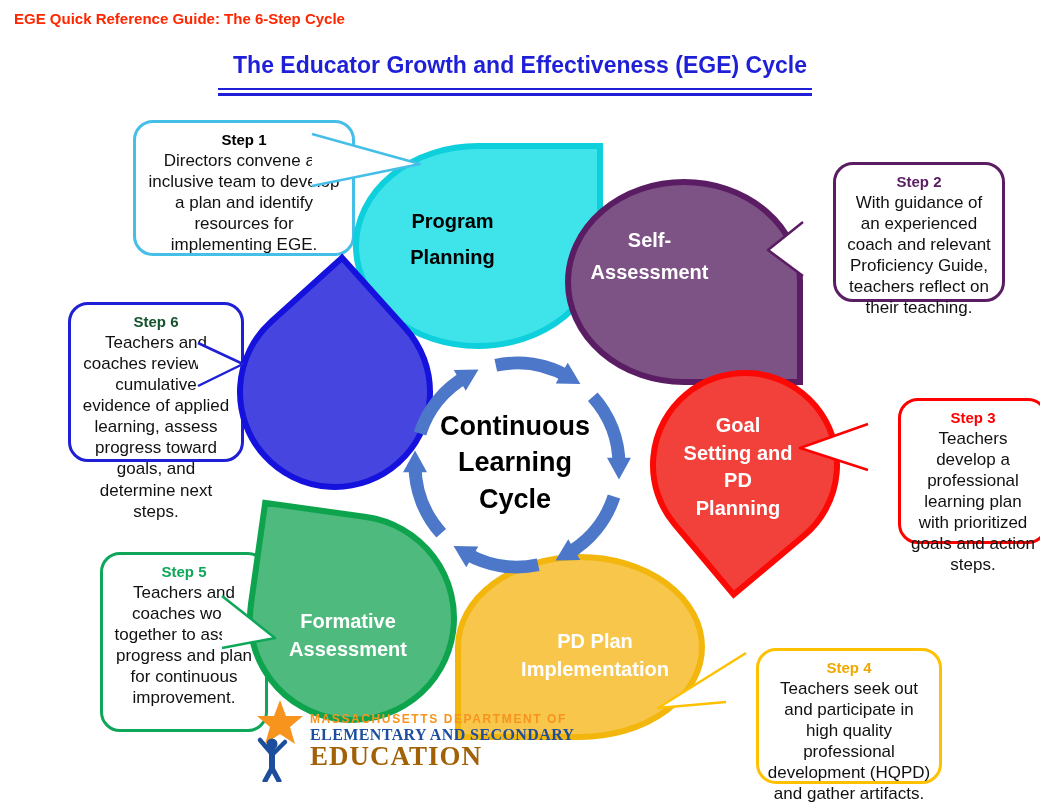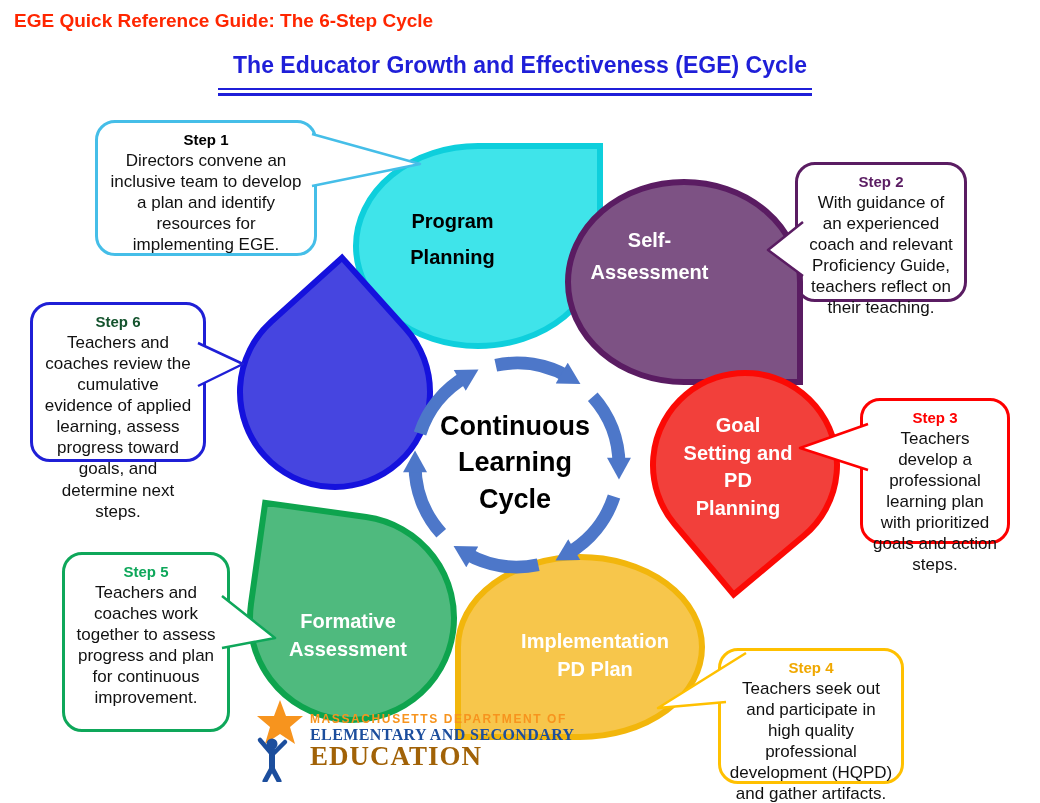--- a/index.html
+++ b/index.html
@@ -1,28 +1,28 @@
 <!DOCTYPE html>
 <html><head>
 <meta charset="utf-8">
 <style>
   html,body{margin:0;padding:0;background:#fff;}
   body{font-family:"Liberation Sans",sans-serif;}
   .page{position:relative;width:1040px;height:803px;background:#fff;overflow:hidden;}
 
-  .kicker{position:absolute;left:14px;top:10px;font-size:19px;font-weight:bold;}
+  .kicker{position:absolute;left:14px;top:10px;font-size:15px;font-weight:bold;}
   .title{position:absolute;left:0;top:52px;width:1040px;text-align:center;font-size:23px;font-weight:bold;}
   .title-rule{position:absolute;left:218px;top:88px;width:594px;height:3px;
       border-top:2px solid #1F1FD8;border-bottom:3px solid #1F1FD8;}
 
   .layer{position:absolute;left:0;top:0;width:1040px;height:803px;}
   svg.layer{z-index:2;}
 
   .callout{position:absolute;background:#fff;border:3px solid #000;border-radius:20px;
-      padding:8px 8px;box-sizing:border-box;text-align:center;z-index:1;}
+      padding:8px 8px;box-sizing:border-box;text-align:center;z-index:1;margin-left:38px;}
   .callout .step-title{font-size:15px;font-weight:bold;margin-bottom:2px;}
   .callout .step-body{font-size:17px;line-height:1.24;color:#111;}
 
   .petal-label{position:absolute;z-index:3;text-align:center;font-weight:bold;font-size:20px;}
   .petal-label div{line-height:1.6;}
   .petal-label.tight div{line-height:1.38;}
   .petal-label.airy div{line-height:1.78;}
 
   .center-label{position:absolute;left:415px;top:408px;width:200px;z-index:3;text-align:center;
       font-size:27px;font-weight:bold;color:#000;}
@@ -129,22 +129,22 @@
     <div>Self-</div>
     <div>Assessment</div>
   </div>
   <div class="petal-label tight" style="left: 648px; top: 412px; width: 180px; color: rgb(255, 255, 255);">
     <div>Goal</div>
     <div>Setting and</div>
     <div>PD</div>
     <div>Planning</div>
   </div>
   <div class="petal-label tight" style="left: 470px; top: 628px; width: 250px; color: rgb(255, 255, 255);">
+    <div>PD Plan</div>
     <div>Implementation</div>
-    <div>PD Plan</div>
   </div>
   <div class="petal-label tight" style="left: 258px; top: 584px; width: 180px; color: rgb(255, 255, 255); margin-top: 24px;">
     <div>Formative</div>
     <div>Assessment</div>
   </div>
 
   <div class="center-label">
     <div>Continuous</div>
     <div>Learning</div>
     <div>Cycle</div>

